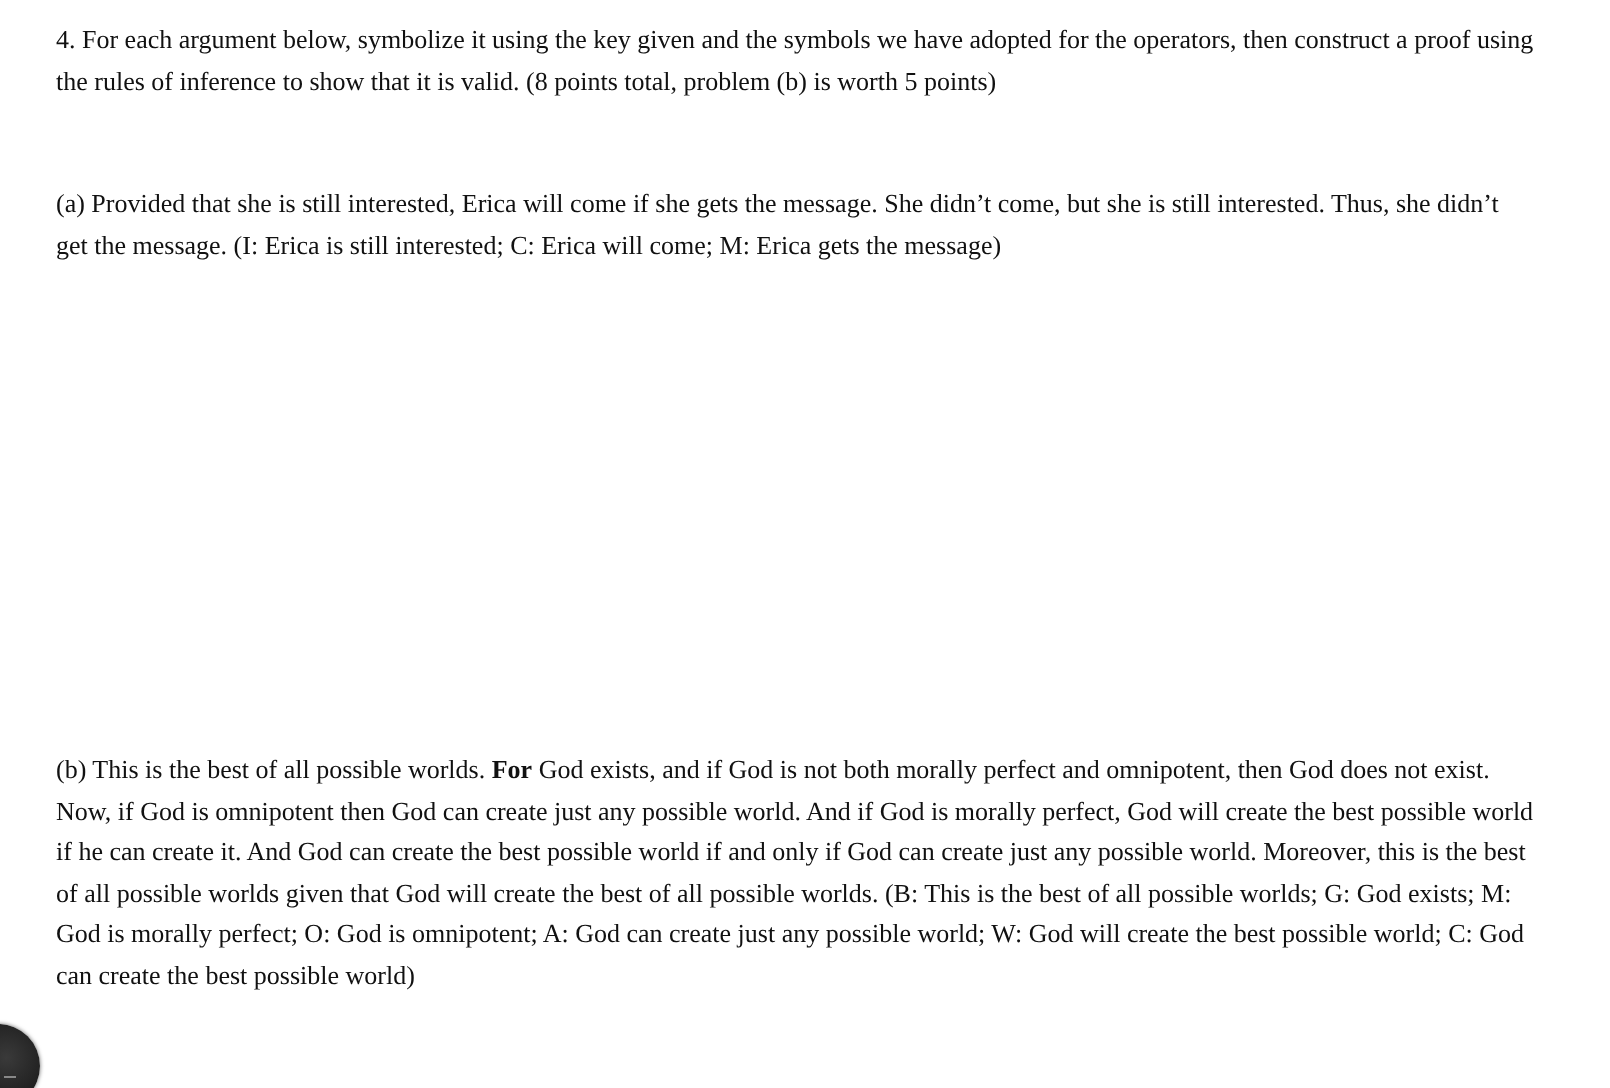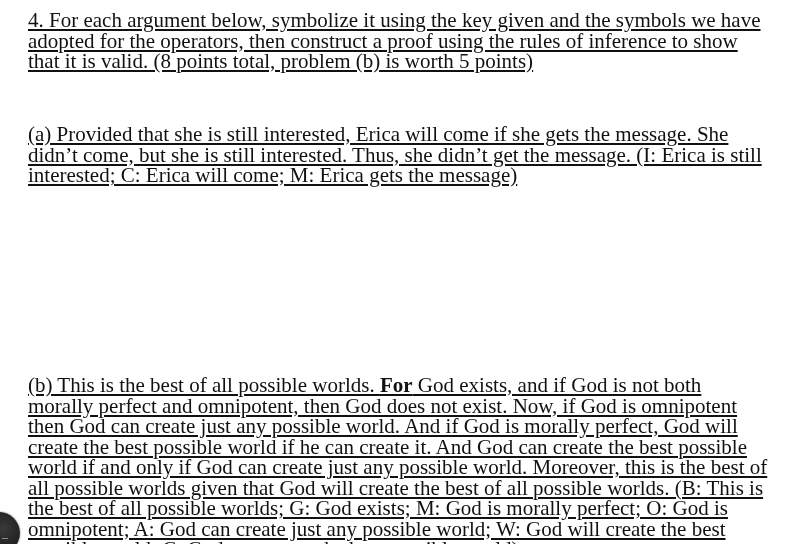--- a/index.html
+++ b/index.html
@@ -5,27 +5,26 @@
     html, body { margin: 0; padding: 0; background: #ffffff; }
     body {
       width: 805px; height: 544px; overflow: hidden; position: relative;
       font-family: "Liberation Serif", "DejaVu Serif", serif;
       color: #111111;
     }
     .para {
       position: absolute;
       left: 28px;
       width: 740px;
-      font-size: 21px;
+      font-size: 13px;
       line-height: 20.5px;
       margin: 0;
-      text-decoration: underline;
     }
     #p-intro { top: 10px; }
-    #p-a { top: 92px; margin-top: 32px; }
+    #p-a { top: 92px; }
     #p-b { top: 375px; }
     b { font-weight: bold; }
     .corner-button {
       position: absolute;
       left: -22px;
       top: 512px;
       width: 42px;
       height: 42px;
       border-radius: 50%;
       background: radial-gradient(circle at 60% 40%, #3a3a3a 0%, #1e1e1e 60%, #111 100%);

